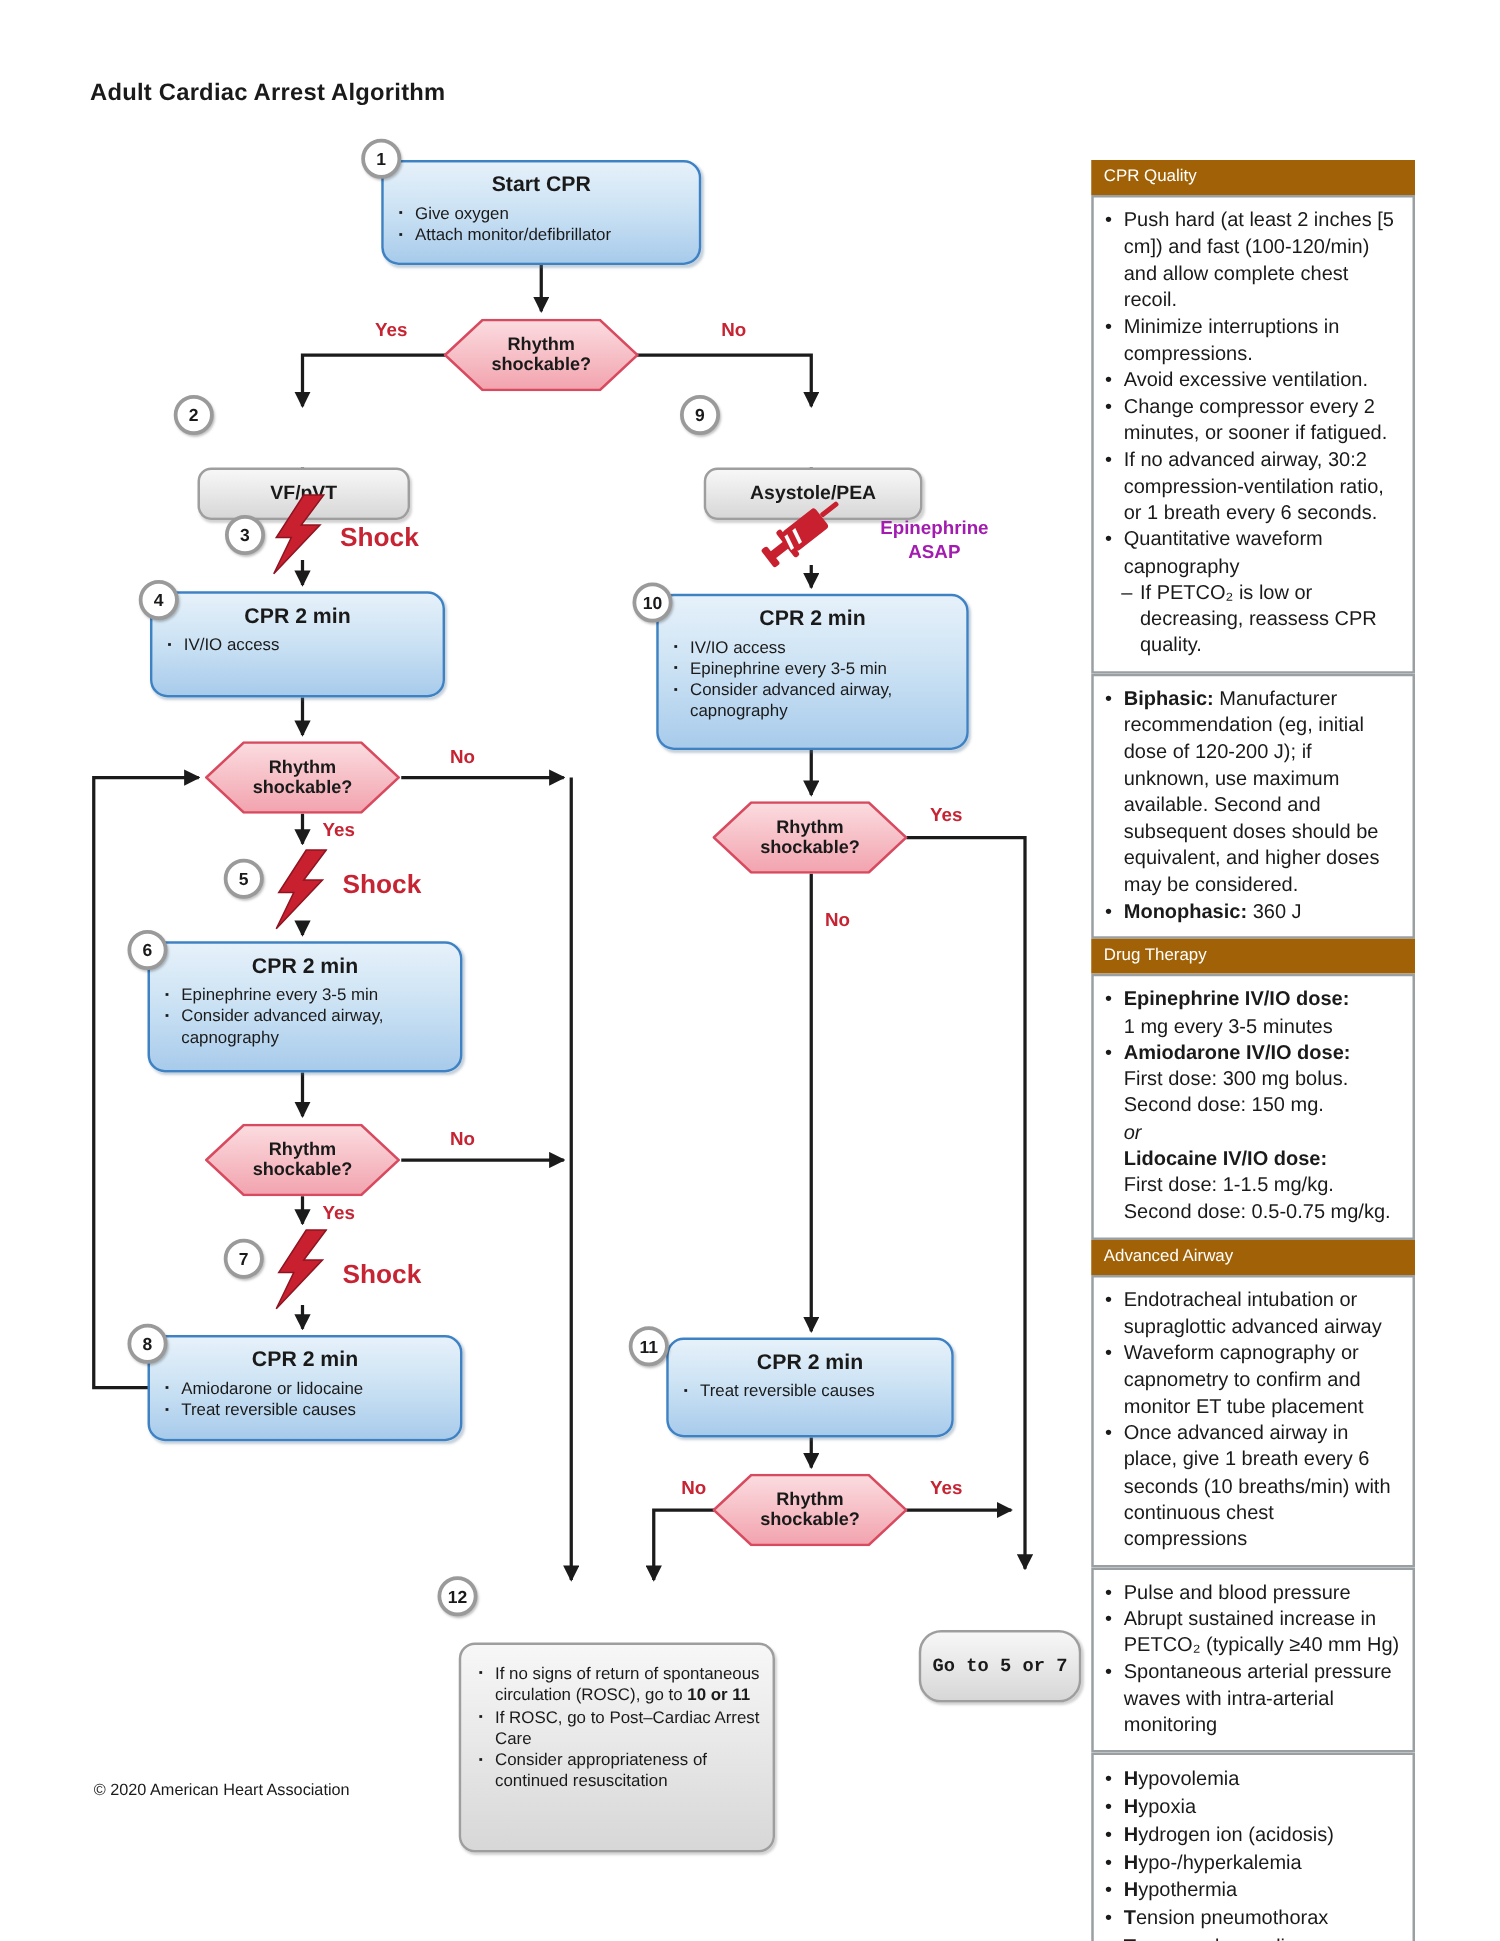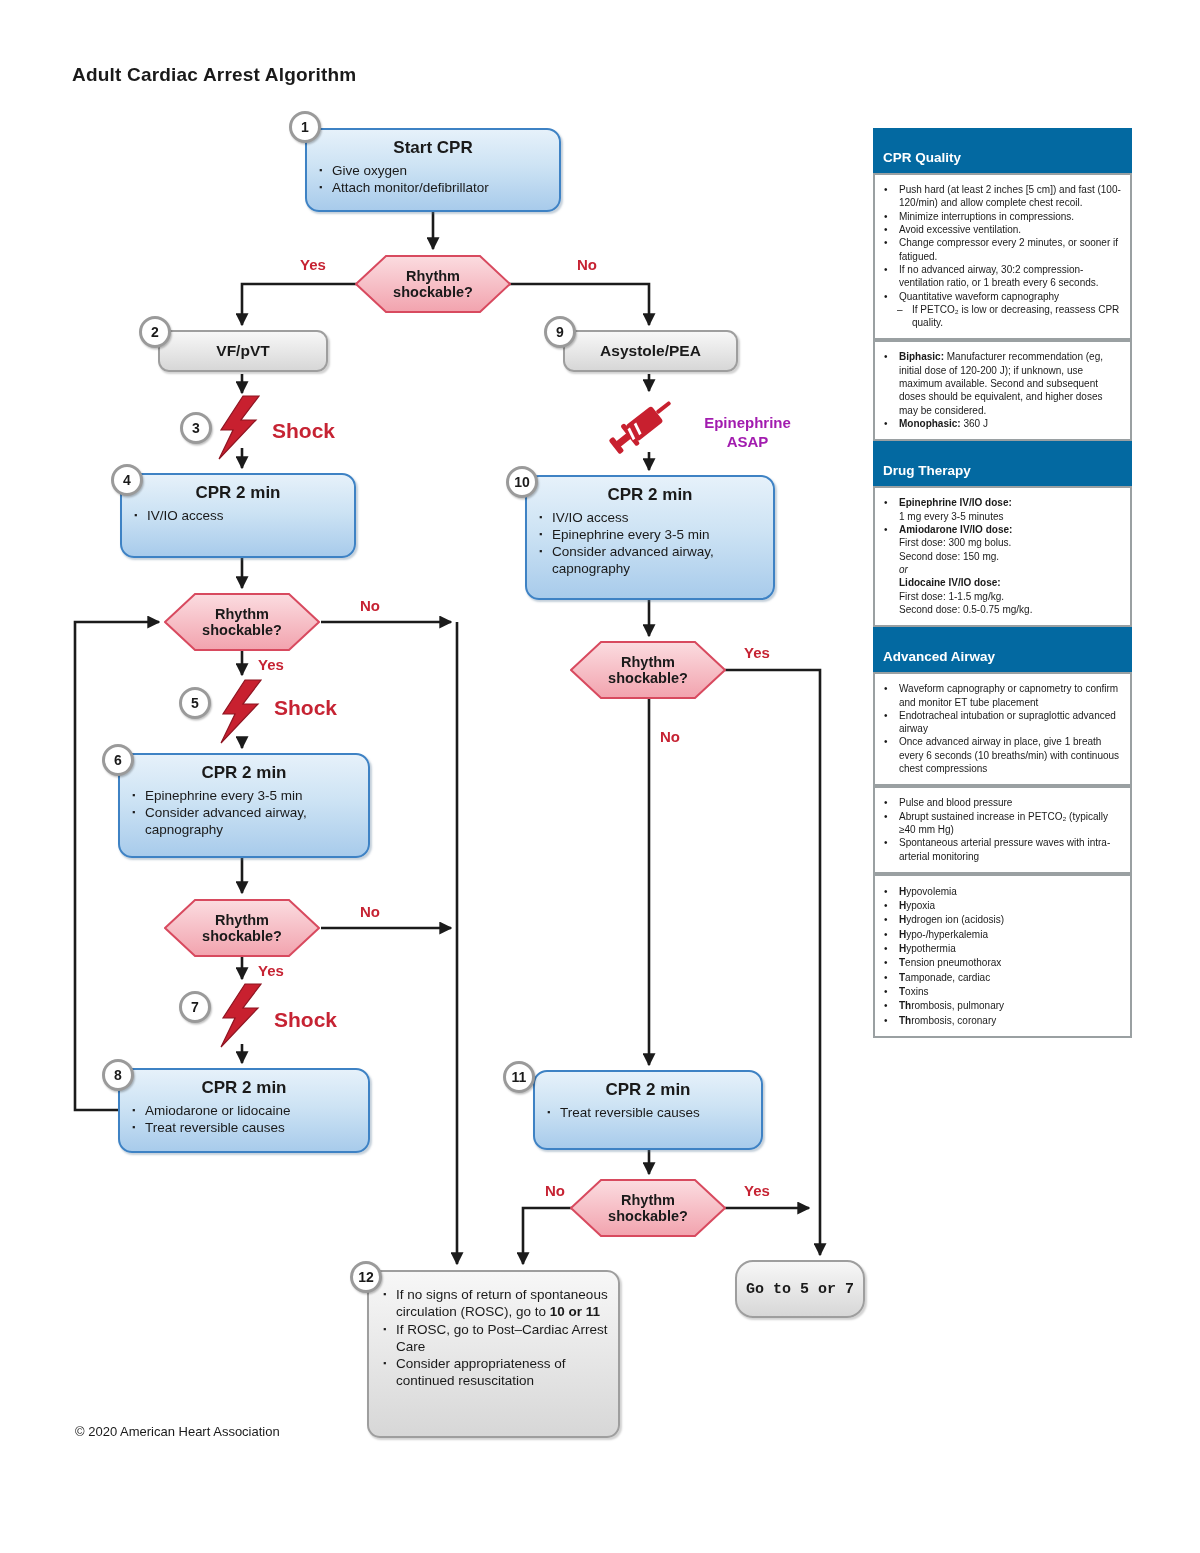--- a/index.html
+++ b/index.html
@@ -10,21 +10,21 @@
   .page-title{left:72px;top:64px;font-size:19px;font-weight:bold;letter-spacing:.2px;}
 
   
   svg.connectors{left:0;top:0;pointer-events:none;}
 
   
   .fbox{border-radius:14px;box-sizing:border-box;}
   .blue{background:linear-gradient(180deg,#e6f1fa 0%,#cde3f4 45%,#a8cbeb 100%);
         border:2px solid #3e82c4;box-shadow:1.5px 2px 2px rgba(90,120,150,.35);}
   .gray{background:linear-gradient(180deg,#f7f7f7 0%,#e9e9e9 45%,#d7d7d7 100%);
-        border:2px solid #9e9e9e;box-shadow:1.5px 2px 2px rgba(0,0,0,.18);border-radius:11px;}
+        border:2px solid #9e9e9e;box-shadow:1.5px 2px 2px rgba(0,0,0,.18);border-radius:11px;margin-top:44px;}
   .fbox .btitle{font-size:17px;font-weight:bold;text-align:center;padding-top:9px;line-height:1.1;}
   .fbox .bbody{padding:4px 10px 6px 12px;font-size:13.5px;line-height:1.28;}
   .brow{padding-left:13px;text-indent:-13px;}
   .brow::before{content:"▪";display:inline-block;width:13px;text-indent:0;font-size:9px;vertical-align:2px;}
   .centerlab{display:flex;align-items:center;justify-content:center;font-weight:bold;font-size:15.5px;}
 
   
   .hex{width:156px;height:58px;}
   .hex svg{position:absolute;left:0;top:0;}
   .hex .htext{position:absolute;left:0;top:0;width:156px;height:58px;display:flex;align-items:center;
@@ -35,22 +35,22 @@
   .numc{width:26px;height:26px;border-radius:50%;background:#fff;border:3px solid #9a9a9a;
         display:flex;align-items:center;justify-content:center;font-size:14px;font-weight:bold;
         box-shadow:1px 1.5px 2px rgba(0,0,0,.25);z-index:5;}
 
   .redlab{color:#c62333;font-weight:bold;font-size:15px;}
   .shocklab{color:#c62333;font-weight:bold;font-size:21px;}
   .epilab{color:#a21caf;font-weight:bold;font-size:15px;text-align:center;line-height:1.25;width:115px;}
 
   
   .sidebar{left:873px;top:128px;width:259px;}
-  .sb-head{background:#0369a1;color:#fff;font-weight:bold;font-size:13.5px;padding:22px 10px 7px 10px;line-height:1.2;}
-  .sb-body{background:#fff;border:2px solid #9aa0a2;padding:8px 8px 9px 9px;font-size:10px;line-height:1.33;}
+  .sb-head{background:#a16207;color:#fff;font-weight:normal;font-size:13.5px;padding:5px 10px 7px 10px;line-height:1.2;}
+  .sb-body{background:#fff;border:2px solid #9aa0a2;padding:8px 8px 9px 9px;font-size:16px;line-height:1.33;}
   .row{padding-left:15px;}
   .row::before{content:"•";display:inline-block;width:15px;margin-left:-15px;}
   .row.dash{margin-left:13px;}
   .row.dash::before{content:"–";}
   .row.nomark::before{content:"";}
   .row.gap{margin-top:1px;}
 
   .copyright{left:75px;top:1424px;font-size:13px;}
 </style>
 </head>
@@ -314,22 +314,22 @@
       <div class="row nomark"><b></b><span>First dose: 300 mg bolus.</span></div>
       <div class="row nomark"><b></b><span>Second dose: 150 mg.</span></div>
       <div class="row nomark"><i>or</i></div>
       <div class="row nomark"><b>Lidocaine IV/IO dose:</b><span></span></div>
       <div class="row nomark"><b></b><span>First dose: 1-1.5 mg/kg.</span></div>
       <div class="row nomark"><b></b><span>Second dose: 0.5-0.75 mg/kg.</span></div>
     </div>
 
     <div class="sb-head">Advanced Airway</div>
     <div class="sb-body">
+      <div class="row"><b></b><span>Endotracheal intubation or supraglottic advanced airway</span></div>
       <div class="row"><b></b><span>Waveform capnography or capnometry to confirm and monitor ET tube placement</span></div>
-      <div class="row"><b></b><span>Endotracheal intubation or supraglottic advanced airway</span></div>
       <div class="row"><b></b><span>Once advanced airway in place, give 1 breath every 6 seconds (10 breaths/min) with continuous chest compressions</span></div>
     </div>
 
     <div class="sb-body">
       <div class="row"><b></b><span>Pulse and blood pressure</span></div>
       <div class="row"><b></b><span>Abrupt sustained increase in PETCO₂ (typically ≥40 mm Hg)</span></div>
       <div class="row"><b></b><span>Spontaneous arterial pressure waves with intra-arterial monitoring</span></div>
     </div>
 
     <div class="sb-body">

